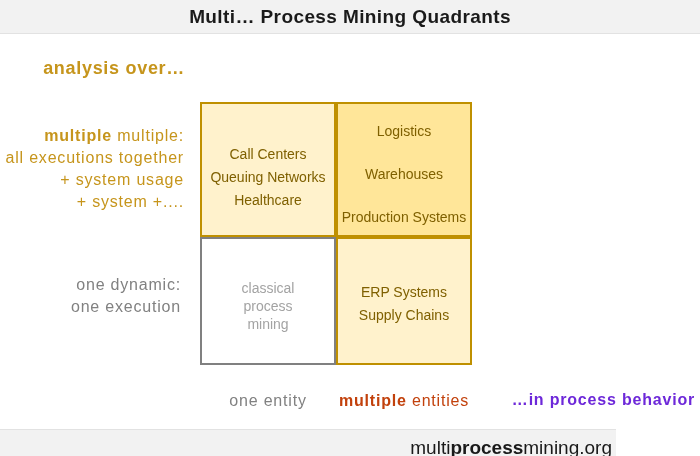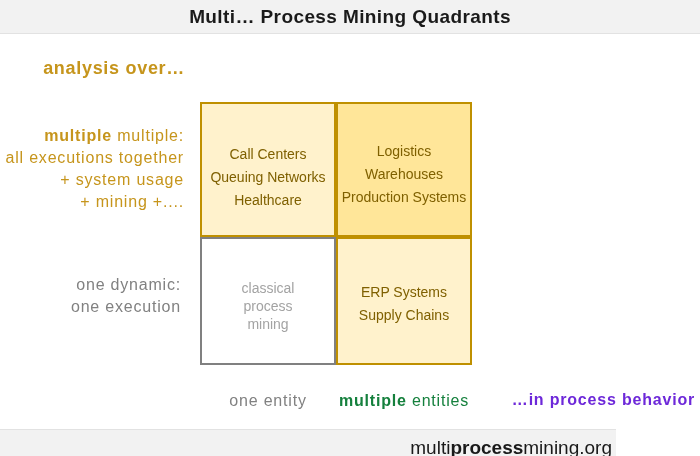--- a/index.html
+++ b/index.html
@@ -60,39 +60,39 @@
   .quad {
     position: absolute; box-sizing: border-box;
     display: flex; flex-direction: column;
     align-items: center; justify-content: center;
     text-align: center;
   }
   .quad .item { color: #7f6000; font-size: 14px; line-height: 17.5px; margin: 2.75px 0; }
   .quad-tl { left: 200px; top: 102px; width: 136px; height: 135px;
              background: #fff2cc; border: 2px solid #bf9000; padding-top: 17px; }
   .quad-tr { left: 336px; top: 102px; width: 136px; height: 135px;
-             background: #ffe699; border: 2px solid #bf9000; padding-top: 10px; }
+             background: #ffe699; border: 2px solid #bf9000; padding-top: 10px; gap: 20px; }
   .quad-bl { left: 200px; top: 237px; width: 136px; height: 128px;
              background: #ffffff; border: 2px solid #808080; }
   .quad-bl .classical {
     color: #a3a3a3; font-size: 14px; line-height: 18px;
     max-width: 72px; margin-top: 9px;
   }
   .quad-br { left: 336px; top: 237px; width: 136px; height: 128px;
              background: #fff2cc; border: 2px solid #bf9000; padding-top: 7px; }
   .quad-br .item { margin: 2.75px 0; max-width: 122px; }
 
   
   .one-entity {
     position: absolute; left: 200px; top: 392px; width: 136px;
     text-align: center; font-size: 16px; letter-spacing: 0.8px; color: #818181;
   }
   .multiple-entities {
     position: absolute; left: 336px; top: 392px; width: 136px;
-    text-align: center; font-size: 16px; letter-spacing: 0.8px; color: #15803d;
+    text-align: center; font-size: 16px; letter-spacing: 0.8px; color: #c2410c;
     white-space: nowrap;
   }
   .multiple-entities .b { font-weight: bold; }
   .in-process-behavior {
     position: absolute; right: 5px; top: 391px;
     font-size: 16px; font-weight: bold; color: #6d28d9;
     letter-spacing: 0.8px; white-space: nowrap;
   }
 </style>
 </head>
@@ -103,21 +103,21 @@
   <div class="header-band">
     <div class="title">Multi… Process Mining Quadrants</div>
   </div>
 
   <div class="analysis-over">analysis over…</div>
 
   <div class="multi-dynamics-block">
     <div><span class="b">multiple</span><span> multiple:</span></div>
     <div>all executions together</div>
     <div>+ system usage</div>
-    <div>+ mining +....</div>
+    <div>+ system +....</div>
   </div>
 
   <div class="one-dynamic-block">
     <div>one dynamic:</div>
     <div>one execution</div>
   </div>
 
   <div class="quad quad-tl">
       <div class="item">Call Centers</div>
       <div class="item">Queuing Networks</div>

